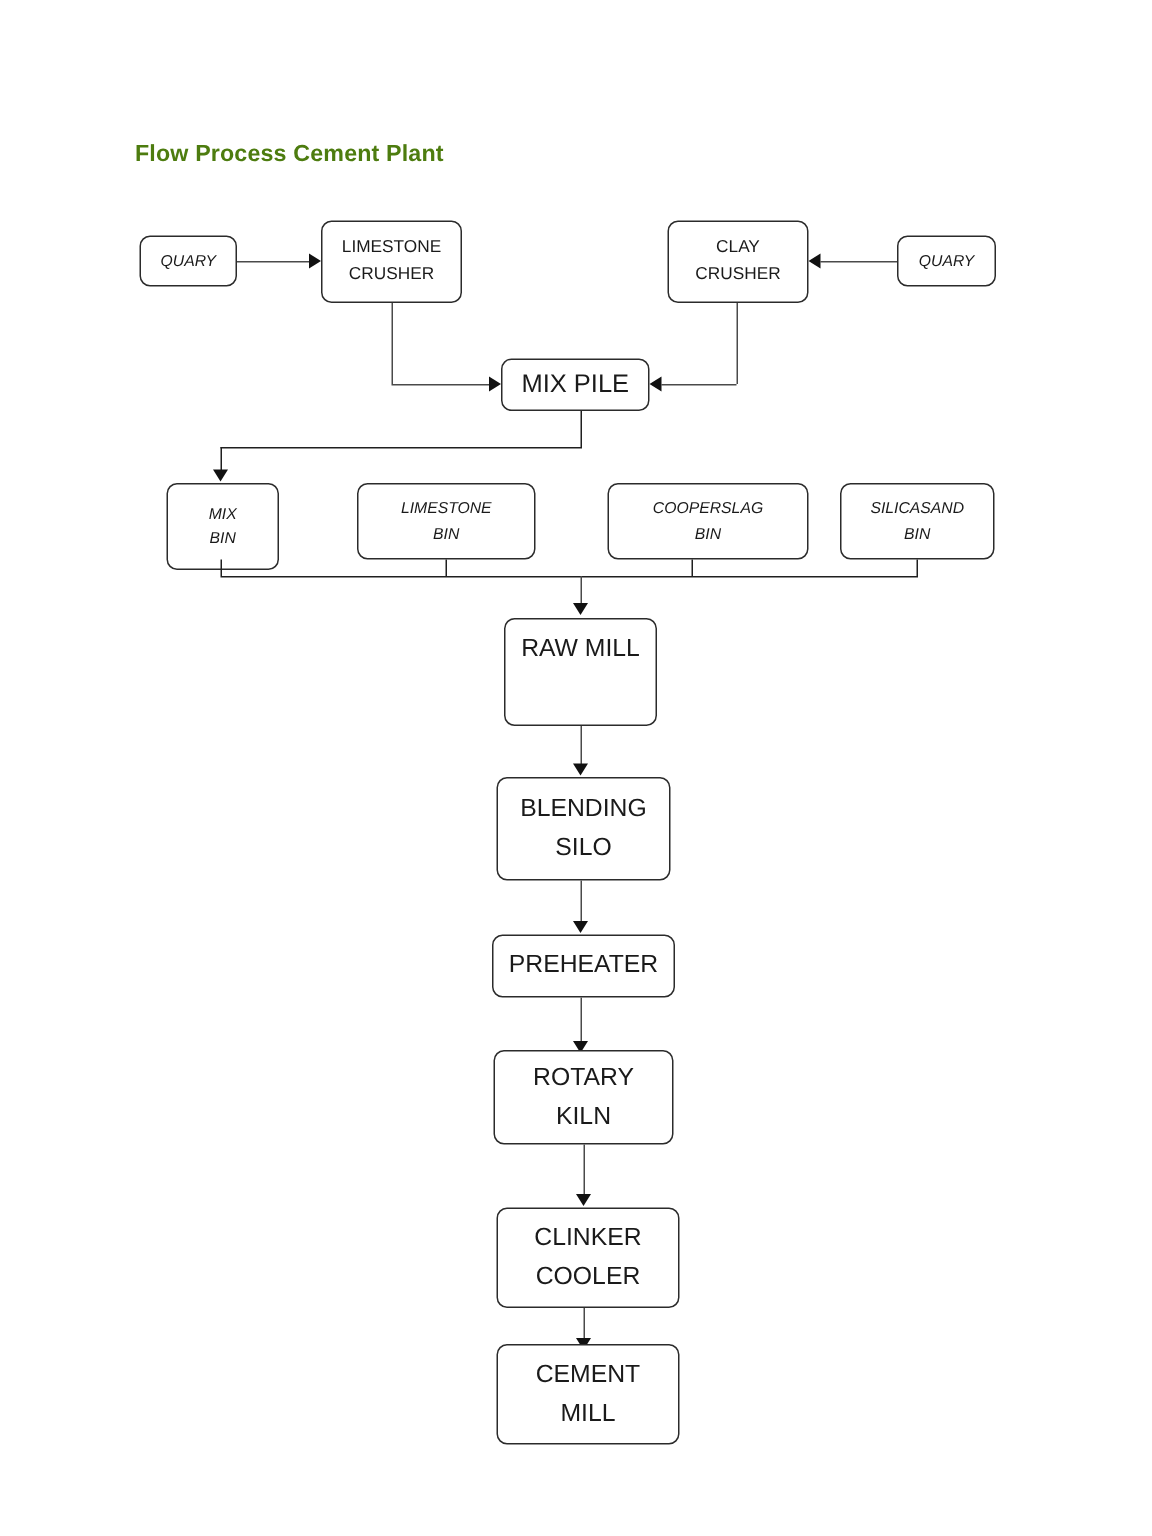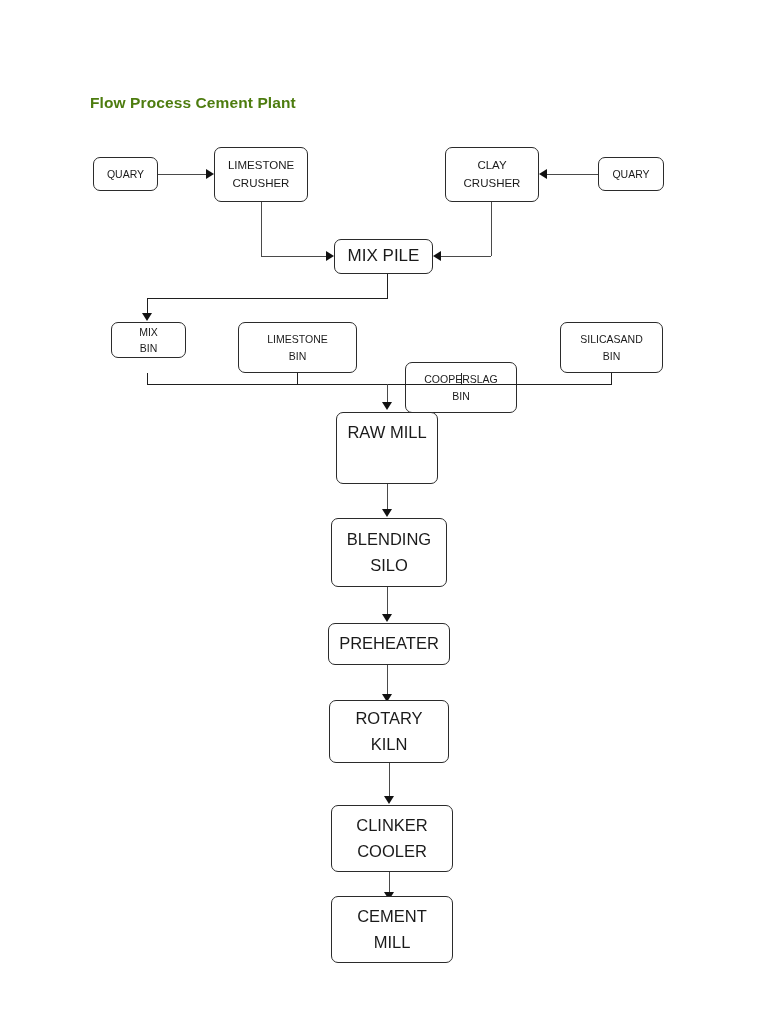--- a/index.html
+++ b/index.html
@@ -41,21 +41,21 @@
     align-items: center;
     justify-content: center;
     text-align: center;
     line-height: 1.55;
     color: #1a1a1a;
   }
   .node .ln {
     display: block;
     white-space: nowrap;
   }
-  .sz-sm { font-size: 10.5px; }
+  .sz-sm { font-size: 10.5px; font-style: italic; }
   .sz-md { font-size: 11.5px; }
   .sz-lg { font-size: 17px; }
   .sz-xl { font-size: 16.5px; }
   .top-align { justify-content: flex-start; padding-top: 7px; }
 
   
   .hline {
     position: absolute;
     height: 0;
     border-top: 1.2px solid #4a4a4a;
@@ -124,31 +124,31 @@
   </div>
 
   <div class="vline" style="left:261px; top:202px; height:54px;"></div>
   <div class="hline" style="left:261px; top:256px; width:65px;"></div>
   <div class="arrow-right" style="left:326px; top:251px;"></div>
 
   <div class="vline" style="left:491px; top:202px; height:54px;"></div>
   <div class="hline" style="left:441px; top:256px; width:50px;"></div>
   <div class="arrow-left" style="left:433px; top:251px;"></div>
 
-  <div class="node sz-sm" style="left:111px; top:322px; width:75px; height:36px;">
+  <div class="node sz-sm" style="left:111px; top:322px; width:75px; height:58px;">
     <span class="ln">MIX</span>
     <span class="ln">BIN</span>
   </div>
 
   <div class="node sz-sm" style="left:238px; top:322px; width:119px; height:51px;">
     <span class="ln">LIMESTONE</span>
     <span class="ln">BIN</span>
   </div>
 
-  <div class="node sz-sm" style="left:405px; top:322px; width:112px; height:51px;margin-top:40px;">
+  <div class="node sz-sm" style="left:405px; top:322px; width:134px; height:51px;">
     <span class="ln">COOPERSLAG</span>
     <span class="ln">BIN</span>
   </div>
 
   <div class="node sz-sm" style="left:560px; top:322px; width:103px; height:51px;text-align:center;">
     <span class="ln">SILICASAND</span>
     <span class="ln">BIN</span>
   </div>
 
   <div class="vline dark" style="left:387px; top:274px; height:24px;"></div>

